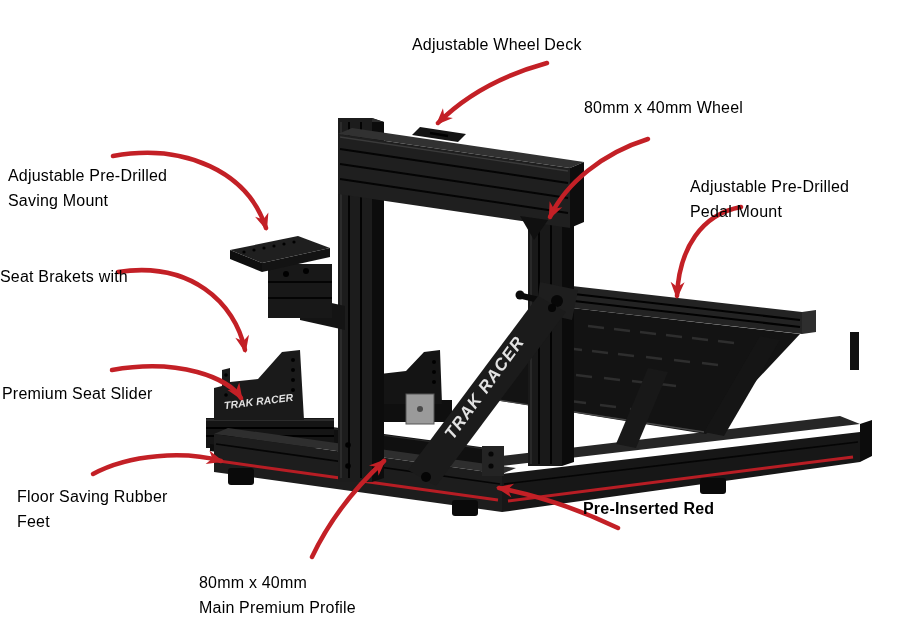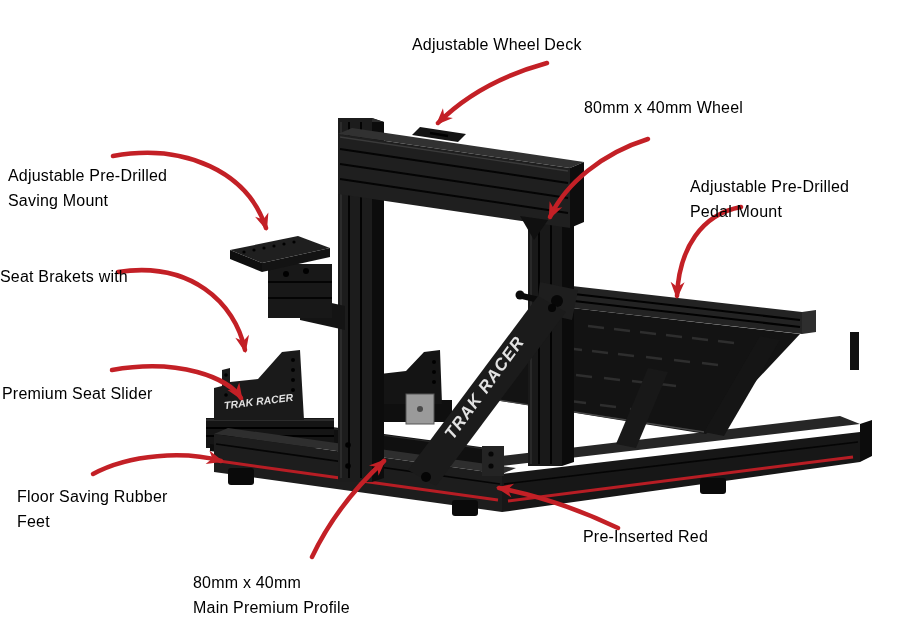--- a/index.html
+++ b/index.html
@@ -233,22 +233,22 @@
 
   <div class="lbl" style="left:17px;top:484px;width:200px;">
     <span>Floor Saving Rubber</span>
     <span>Feet</span>
   </div>
 
   <div class="lbl" style="left:2px;top:381px;width:200px;">
     <span>Premium Seat Slider</span>
   </div>
 
-  <div class="lbl" style="left:583px;top:524px;width:200px;">
+  <div class="lbl" style="left:583px;top:496px;width:200px;font-weight:bold;">
     <span>Pre-Inserted Red</span>
   </div>
 
-  <div class="lbl" style="left:193px;top:570px;width:200px;">
+  <div class="lbl" style="left:199px;top:570px;width:200px;">
     <span>80mm x 40mm</span>
     <span>Main Premium Profile</span>
   </div>
 
 </div>
 
 </body></html>

